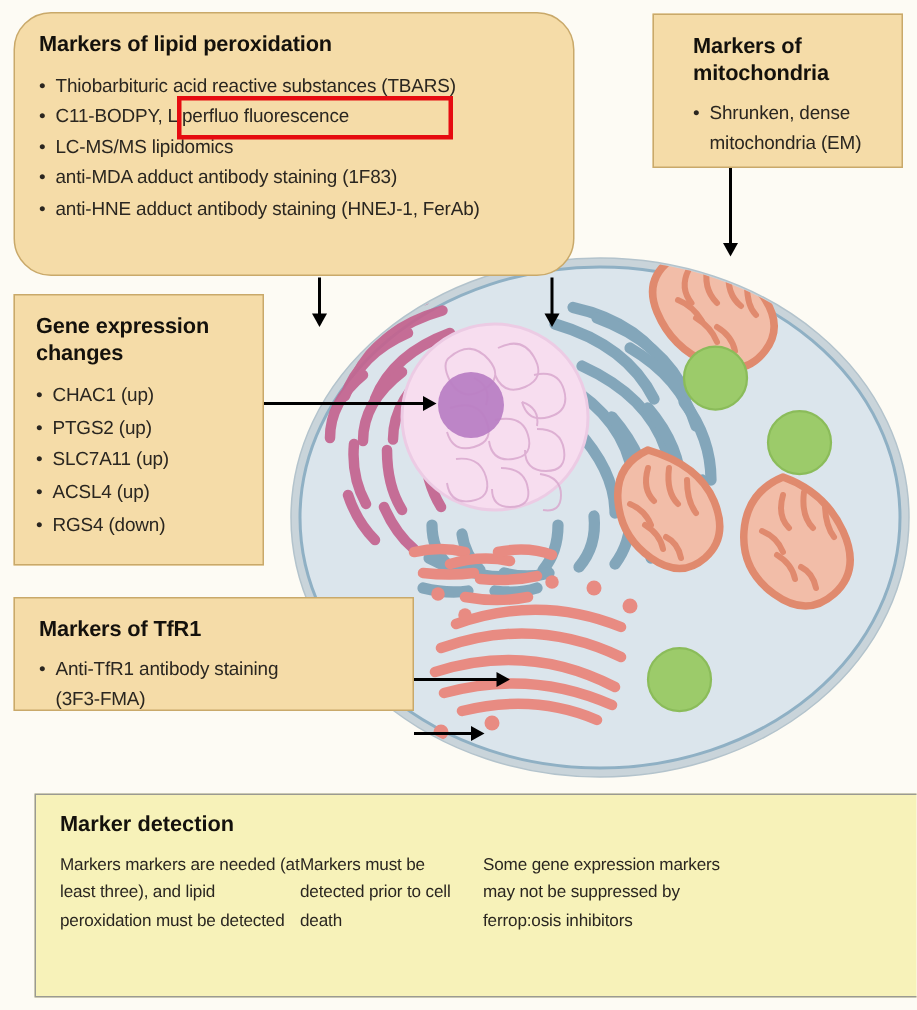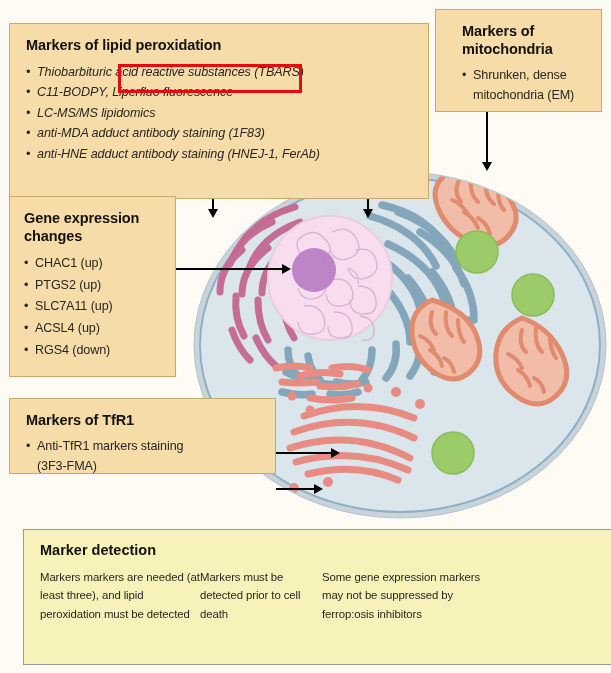--- a/index.html
+++ b/index.html
@@ -35,26 +35,26 @@
     padding-left:11px;
     letter-spacing:-0.1px;
   }
   .box li::before{
     content:"\2022";
     position:absolute;left:0;top:0;
     color:#2a2620;font-size:12.6px;
   }
   .box li .cont{padding-left:0;display:block;}
 
-  #box-lipid{left:9px;top:23px;width:420px;height:176px;padding:13px 15px 0 16px;}
+  #box-lipid{left:9px;top:8px;width:374px;height:176px;padding:13px 15px 0 16px;border-radius:25px;}
   #box-mito{left:435px;top:9px;width:167px;height:103px;padding:13px 13px 0 26px;}
   #box-gene{left:9px;top:196px;width:167px;height:181px;padding:13px 13px 0 14px;}
   #box-tfr1{left:9px;top:398px;width:267px;height:76px;padding:13px 13px 15px 16px;}
 
-  #box-lipid li{line-height:1.62;font-style:italic;}
+  #box-lipid li{line-height:1.62;}
   #box-gene li{line-height:1.72;}
 
   
   .redbox{
     position:absolute;
     left:118px;top:64px;width:184px;height:29px;
     border:3.5px solid #e60b10;
     box-sizing:border-box;
     z-index:9;
     pointer-events:none;
@@ -286,21 +286,21 @@
       <li>SLC7A11 (up)</li>
       <li>ACSL4 (up)</li>
       <li>RGS4 (down)</li>
     </ul>
   </div>
 
   <div class="box" id="box-tfr1">
     <h3>Markers of TfR1</h3>
     <ul>
       <li>
-        <span>Anti-TfR1 markers staining</span>
+        <span>Anti-TfR1 antibody staining</span>
         <span class="cont">(3F3-FMA)</span>
       </li>
     </ul>
   </div>
 
   <div id="box-detect">
     <h3>Marker detection</h3>
     <div class="cols">
       <div class="col">Markers markers are needed (at least three), and lipid peroxidation must be detected</div>
       <div class="col">Markers must be detected prior to cell death</div>

